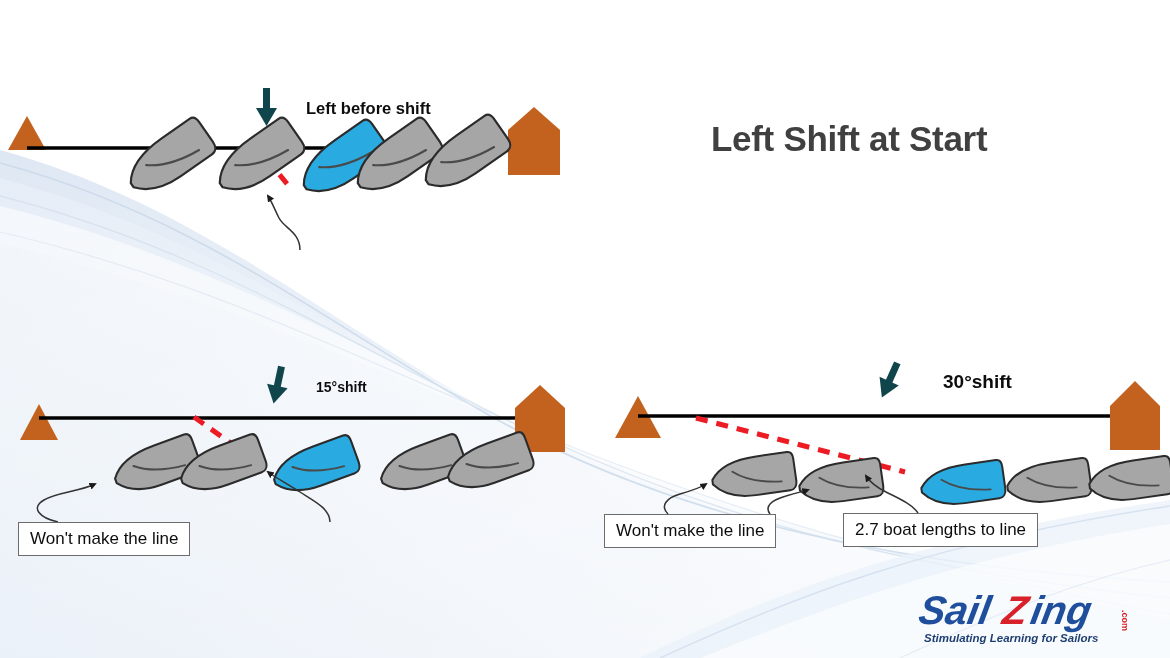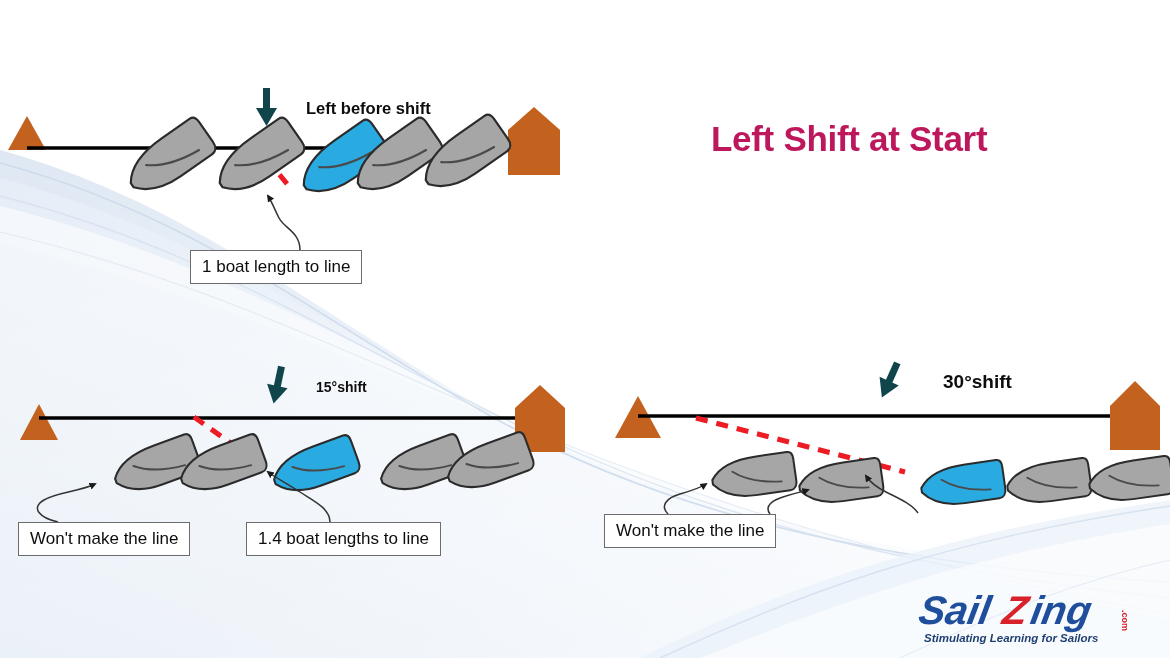--- a/index.html
+++ b/index.html
@@ -6,21 +6,21 @@
   body{width:1170px;height:658px;overflow:hidden;
        font-family:"Liberation Sans",sans-serif;}
   #stage{position:relative;width:1170px;height:658px;background:#ffffff;}
   #bg,#art{position:absolute;left:0;top:0;width:1170px;height:658px;}
   #art{pointer-events:none;}
 
   .title{
     position:absolute;left:711px;top:118px;width:420px;
     font-family:"Liberation Sans",sans-serif;
     font-weight:bold;font-size:35px;line-height:1.18;
-    color:#be185d;letter-spacing:-0.3px;
+    color:#404040;letter-spacing:-0.3px;
   }
   .title .ln2{display:block;padding-left:10px;}
 
   .lbl{
     position:absolute;font-weight:bold;color:#0d0d0d;
     font-family:"Liberation Sans",sans-serif;white-space:nowrap;
   }
   #lbl-wind{left:306px;top:99px;font-size:16.5px;}
   #lbl-15{left:300px;top:379px;font-size:14px;margin-left:16px;}
   #lbl-30{left:943px;top:371px;font-size:19px;}
@@ -189,24 +189,23 @@
   </svg>
 
   <div class="title">
     <span>Left Shift at Start</span>
   </div>
 
   <div class="lbl" id="lbl-wind">Left before shift</div>
   <div class="lbl" id="lbl-15">15°shift</div>
   <div class="lbl" id="lbl-30">30°shift</div>
 
-  <div class="callout" id="cb-top">1 boat length to line</div>
   <div class="callout" id="cb-bl">Won't make the line</div>
-  <div class="callout" id="cb-bm">1.4 boat lengths to line</div>
   <div class="callout" id="cb-br1">Won't make the line</div>
+  <div class="callout" id="cb-br2">2.7 boat lengths to line</div>
 
   <svg class="logo" viewBox="0 0 252 66">
     <g transform="skewX(-10)">
       <text x="24" y="40" font-family="'Liberation Sans',sans-serif" font-size="40" font-weight="bold" font-style="italic" fill="#1F4E9C">Sail</text>
       <text x="108" y="40" font-family="'Liberation Sans',sans-serif" font-size="40" font-weight="bold" font-style="italic" fill="#D8212B">Z</text>
       <text x="136" y="40" font-family="'Liberation Sans',sans-serif" font-size="40" font-weight="bold" font-style="italic" fill="#1F4E9C">ing</text>
     </g>
     <text x="222" y="26" font-family="'Liberation Sans',sans-serif" font-size="9" font-weight="bold" fill="#D8212B" transform="rotate(90 222 26)">.com</text>
     <text x="24" y="58" font-family="'Liberation Sans',sans-serif" font-size="11.5" font-style="italic" font-weight="bold" fill="#1F3F72">Stimulating Learning for Sailors</text>
   </svg>

